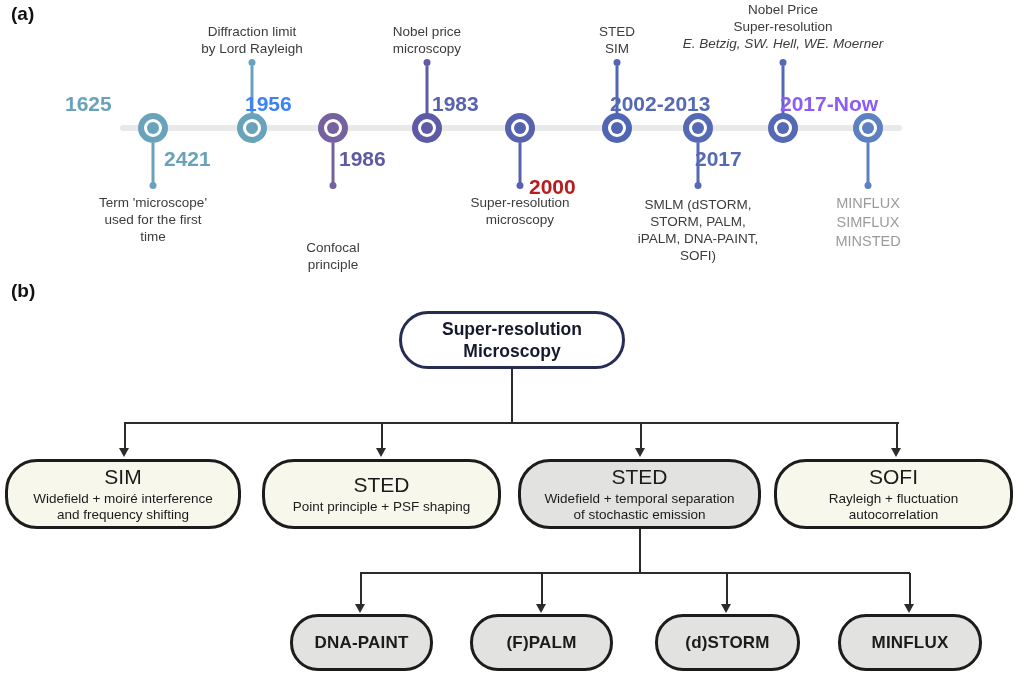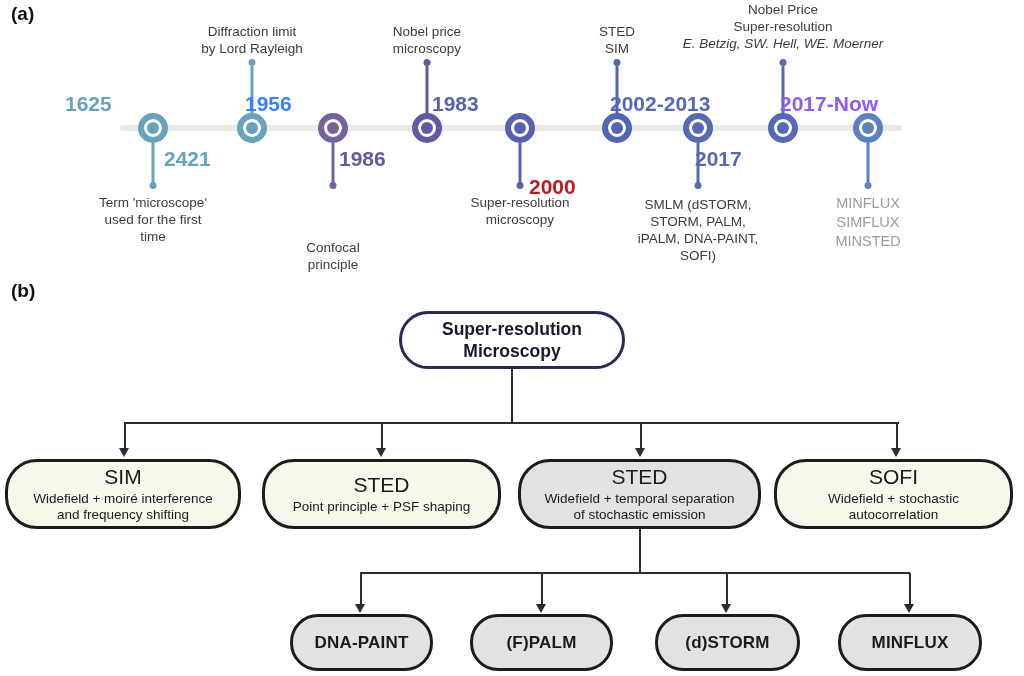--- a/index.html
+++ b/index.html
@@ -177,21 +177,21 @@
     <div class="fc-title">STED</div>
     <div class="fc-sub">Point principle + PSF shaping</div>
   </div>
   <div class="fc-box" style="left: 518px; top: 459px; width: 243px; height: 70px; background-color: rgb(226, 226, 224);">
     <div class="fc-title">STED</div>
     <div class="fc-sub">Widefield + temporal separation
 of stochastic emission</div>
   </div>
   <div class="fc-box" style="left: 774px; top: 459px; width: 239px; height: 70px; background-color: rgb(247, 247, 236);">
     <div class="fc-title">SOFI</div>
-    <div class="fc-sub">Widefield + stochastic
+    <div class="fc-sub">Rayleigh + fluctuation
 autocorrelation</div>
   </div>
 
   <div class="fc-line" style="left:639px;top:529px;width:2px;height:45px;"></div>
   <div class="fc-line" style="left:360px;top:572px;width:550px;height:2px;"></div>
   <div class="fc-line" style="left:360px;top:573px;width:2px;height:32px;"></div>
   <div class="fc-arrow" style="left:355px;top:604px;"></div>
   <div class="fc-line" style="left:541px;top:573px;width:2px;height:32px;"></div>
   <div class="fc-arrow" style="left:536px;top:604px;"></div>
   <div class="fc-line" style="left:726px;top:573px;width:2px;height:32px;"></div>

